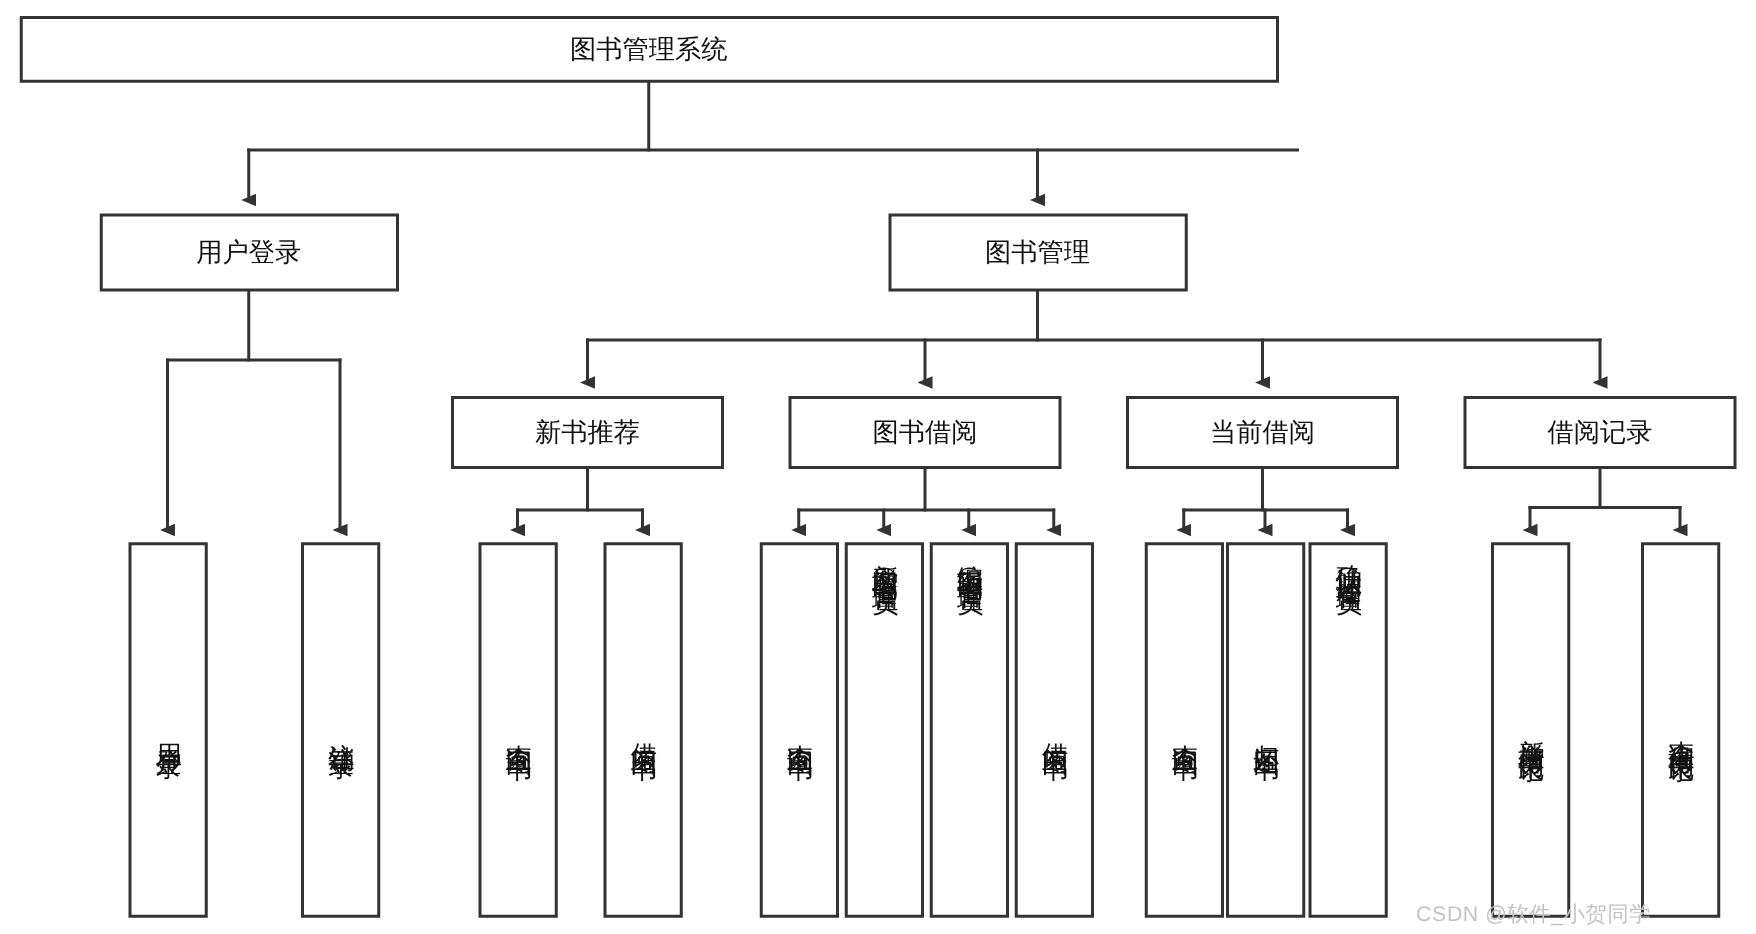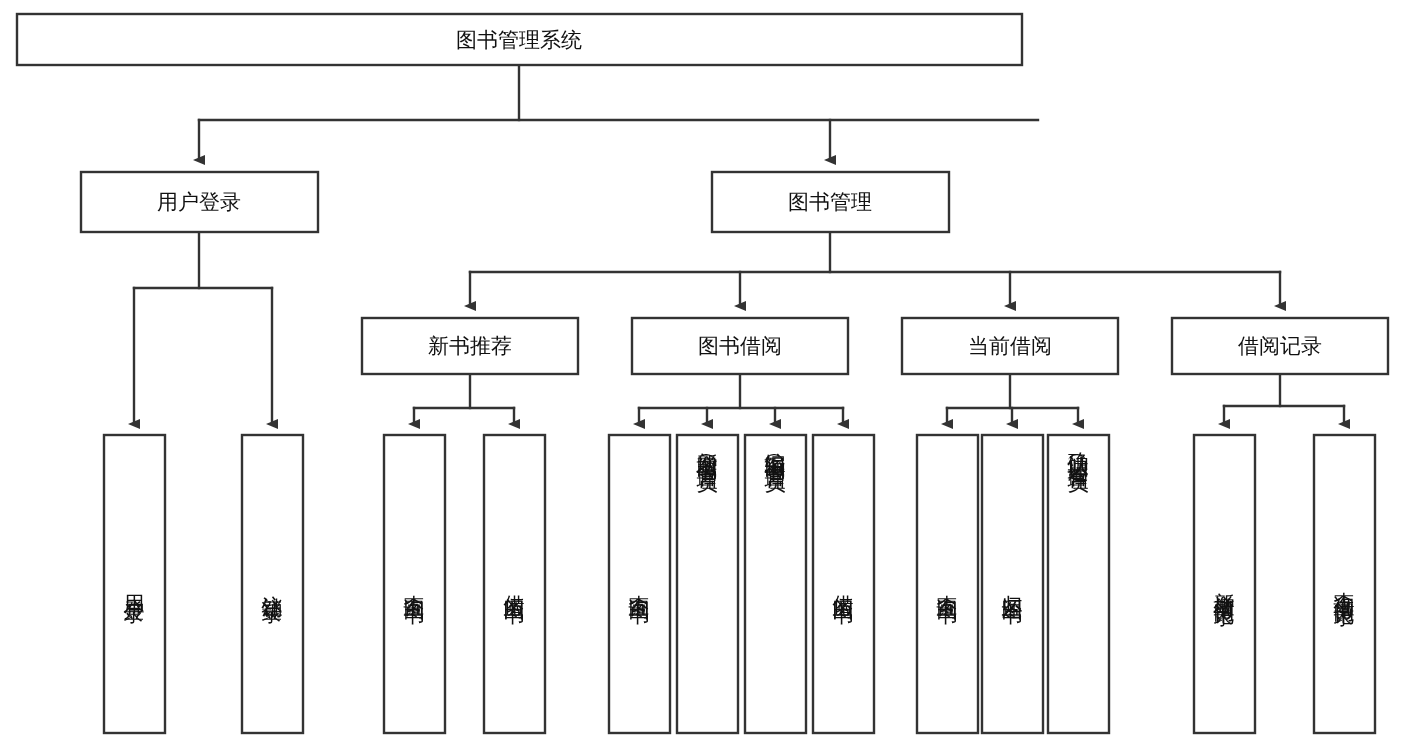--- a/index.html
+++ b/index.html
@@ -237,13 +237,14 @@
     <span class="leaf-label">确认归还（管理员）</span>
   </div>
 
   <div class="leaf-label-wrap" style="left:1194px; top:435px; width:61px; height:298px;">
     <span class="leaf-label">新增借阅记录</span>
   </div>
   <div class="leaf-label-wrap" style="left:1314px; top:435px; width:61px; height:298px;">
     <span class="leaf-label">查询借阅记录</span>
   </div>
 
+  <div class="watermark">CSDN @软件_小贺同学</div>
 </div>
 
 </body></html>

